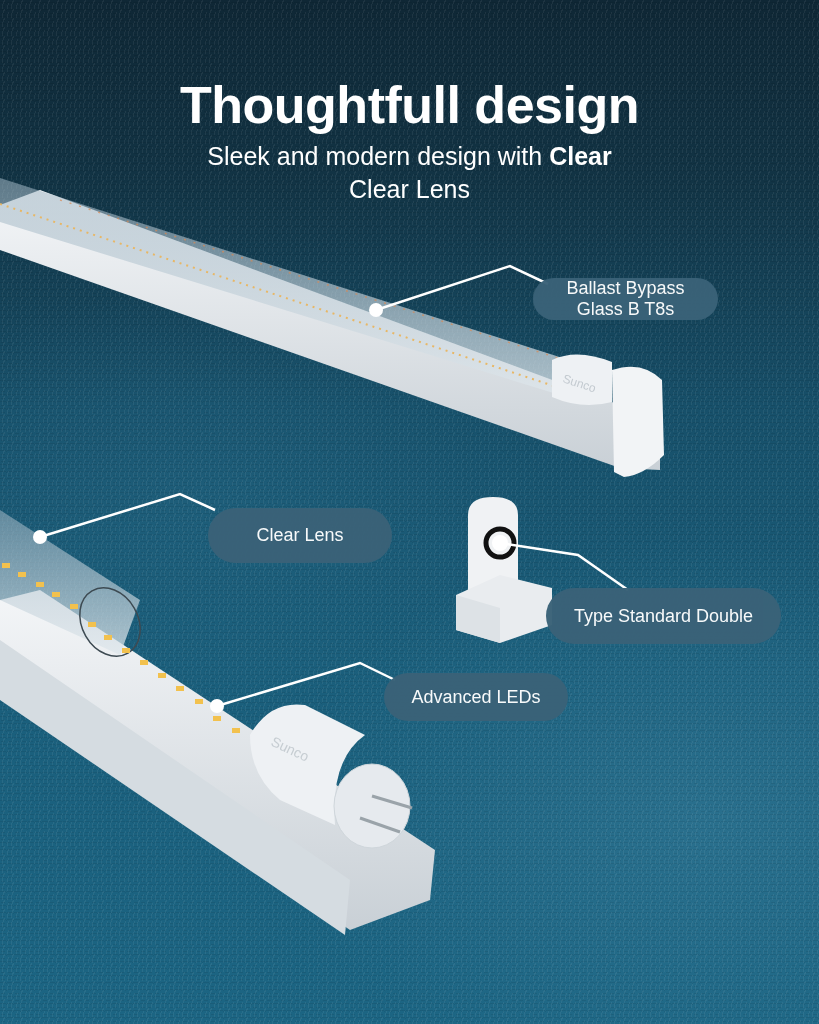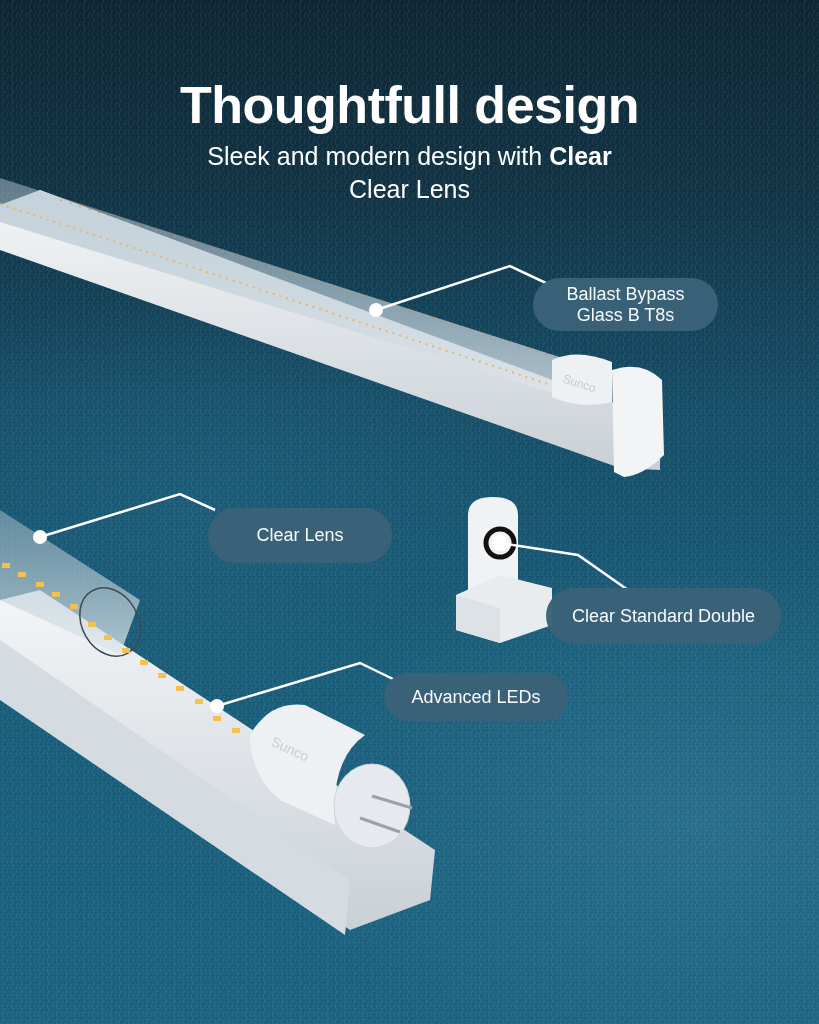--- a/index.html
+++ b/index.html
@@ -111,33 +111,33 @@
   </svg>
 
   <div class="heading">
     <div class="title">Thoughtfull design</div>
     <div class="subtitle">
       <span>Sleek and modern design with </span><b>Clear</b><br>
       <span>Clear Lens</span>
     </div>
   </div>
 
-  <div class="callout" style="left:533px;top:278px;width:185px;height:53px;">
+  <div class="callout" style="left:533px;top:278px;width:185px;height:42px;">
     <div>
       <div>Ballast Bypass</div>
       <div>Glass B T8s</div>
     </div>
   </div>
 
   <div class="callout" style="left:208px;top:508px;width:184px;height:55px;">
     <div>Clear Lens</div>
   </div>
 
   <div class="callout" style="left:546px;top:588px;width:235px;height:56px;">
     <div>
-      <div>Clear Standard Double</div>
+      <div>Type Standard Double</div>
     </div>
   </div>
 
   <div class="callout" style="left:384px;top:673px;width:184px;height:48px;">
     <div>Advanced LEDs</div>
   </div>
 </div>
 
 </body></html>

